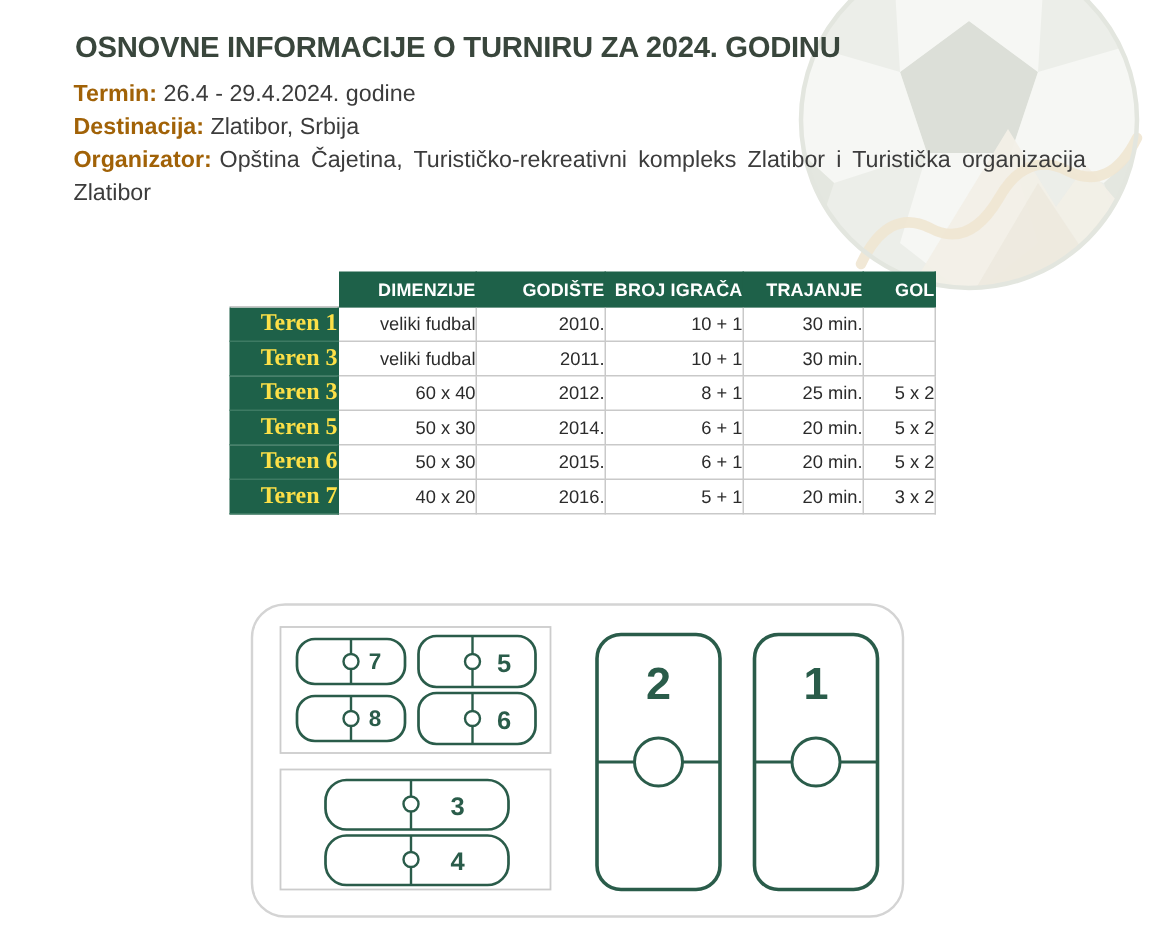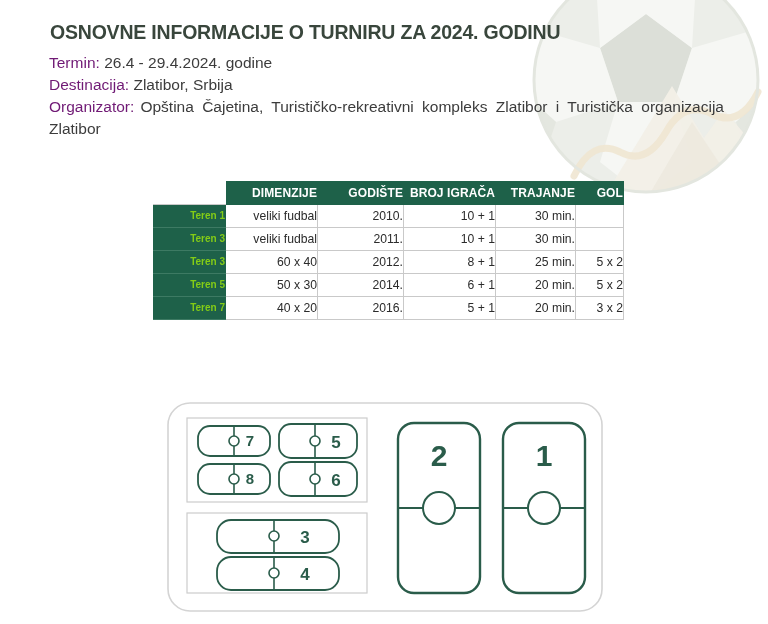--- a/index.html
+++ b/index.html
@@ -54,22 +54,22 @@
     top: 52px;
     width: 675px;
     font-size: 15.5px;
     color: #3c3c3c;
     line-height: 1.42;
   }
   .info-line {
     white-space: nowrap;
   }
   .info-label {
-    color: #701a75;
-    font-weight: normal;
+    color: #a16207;
+    font-weight: bold;
   }
   .info-value { color: #3c3c3c; margin-top: 12px; }
 
   #organizator-line {
     text-align: justify;
     white-space: normal;
     text-align-last: left;
   }
   #organizator-line .info-value { word-spacing: 2.2px; }
 
@@ -101,25 +101,26 @@
     border: 1px solid #1e6149;
     letter-spacing: 0.1px;
   }
   #fields-table thead th.corner-cell {
     background: #ffffff;
     border: 1px solid #ffffff;
     border-bottom: 1px solid #c9c9c9;
   }
   #fields-table td.row-head {
     background: #1e6149;
-    color: #84cc16;
+    color: #fde047;
     font-weight: bold;
     border: 1px solid #1e6149;
     border-bottom: 1px solid #3d7a63;
-    font-size: 10px;
+    font-size: 16px;
+    font-family: Liberation Serif, serif;
   }
   .col-teren   { width: 72px; }
   .col-dim     { width: 92px; }
   .col-god     { width: 86px; }
   .col-igraca  { width: 92px; }
   .col-traj    { width: 80px; }
   .col-gol     { width: 48px; }
 
   
   #field-diagram {
@@ -226,20 +227,28 @@
         </tr>
         <tr>
           <td class="row-head">Teren  5</td>
           <td>50 x 30</td>
           <td>2014.</td>
           <td>6 + 1</td>
           <td>20 min.</td>
           <td>5 x 2</td>
         </tr>
         <tr>
+          <td class="row-head">Teren  6</td>
+          <td>50 x 30</td>
+          <td>2015.</td>
+          <td>6 + 1</td>
+          <td>20 min.</td>
+          <td>5 x 2</td>
+        </tr>
+        <tr>
           <td class="row-head">Teren  7</td>
           <td>40 x 20</td>
           <td>2016.</td>
           <td>5 + 1</td>
           <td>20 min.</td>
           <td>3 x 2</td>
         </tr>
       </tbody>
   </table>
 

